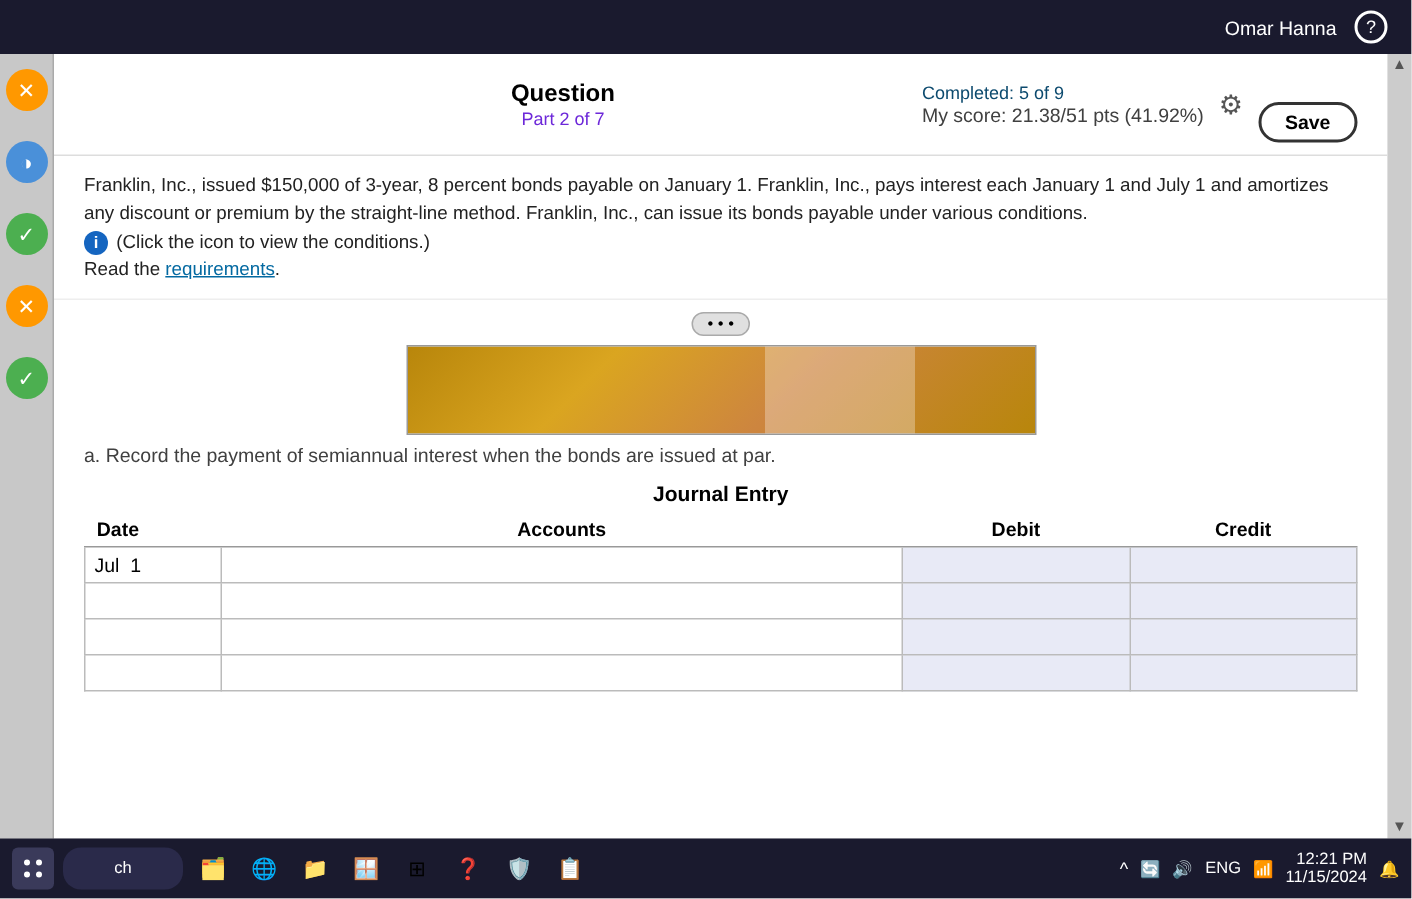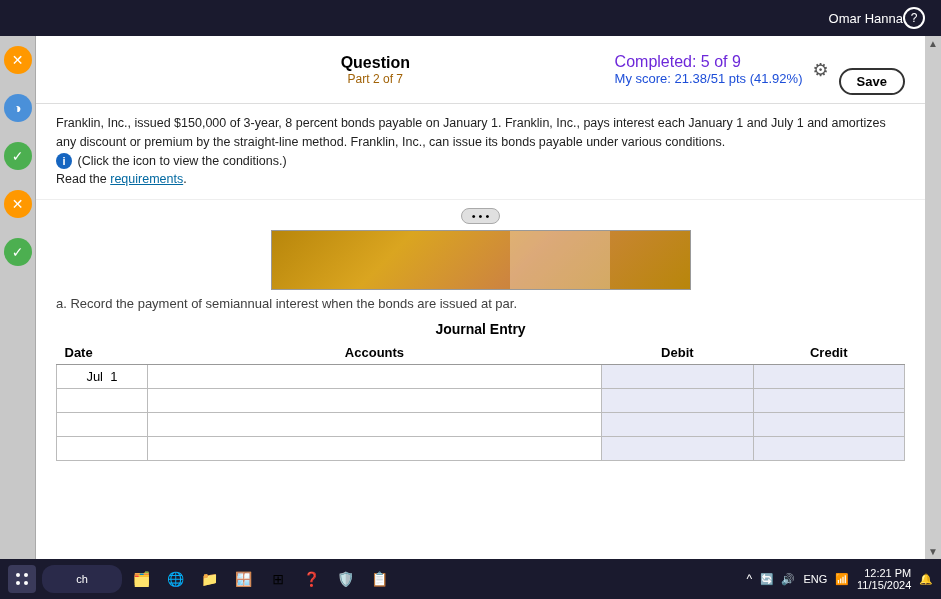--- a/index.html
+++ b/index.html
@@ -14,20 +14,21 @@
 
     
     .top-bar {
       background: #1a1a2e;
       color: white;
       height: 36px;
       display: flex;
       align-items: center;
       justify-content: flex-end;
       padding: 0 16px;
+      gap: 12px;
       font-size: 13px;
     }
 
     
     .main-area {
       display: flex;
       height: calc(599px - 36px - 40px);
       background: #e8e8e8;
     }
 
@@ -80,35 +81,35 @@
     }
     .question-title {
       text-align: center;
     }
     .question-title .q-label {
       font-weight: bold;
       font-size: 16px;
     }
     .question-title .q-sub {
       font-size: 12px;
-      color: #a16207;
+      color: #6d28d9;
     }
     .score-area {
       display: flex;
       align-items: center;
       gap: 10px;
       font-size: 13px;
     }
     .score-area .completed {
-      font-size: 16px;
-      color: #6d28d9;
+      font-size: 12px;
+      color: #0c4a6e;
     }
     .score-area .score {
       font-size: 13px;
-      color: #1d4ed8;
+      color: #404040;
     }
     .gear-btn {
       background: none;
       border: none;
       font-size: 18px;
       cursor: pointer;
       color: #555;
     }
     .save-btn {
       background: white;
@@ -220,21 +221,21 @@
       border-bottom: 1px solid #999;
       background: white;
       margin-top: 48px;
     }
     .je-table thead tr th:first-child { text-align: left; }
     .je-table td {
       border: 1px solid #bbb;
       padding: 3px 6px;
       height: 24px;
     }
-    .je-table td.date-col { width: 60px; text-align: center; margin-left: 24px; }
+    .je-table td.date-col { width: 60px; text-align: left; margin-left: 24px; }
     .je-table td.accounts-col { width: 300px; }
     .je-table td.debit-col { width: 100px; background: #e8eaf6; }
     .je-table td.credit-col { width: 100px; background: #e8eaf6; }
     .je-table input {
       width: 100%;
       border: none;
       background: transparent;
       font-size: 13px;
       outline: none;
     }

